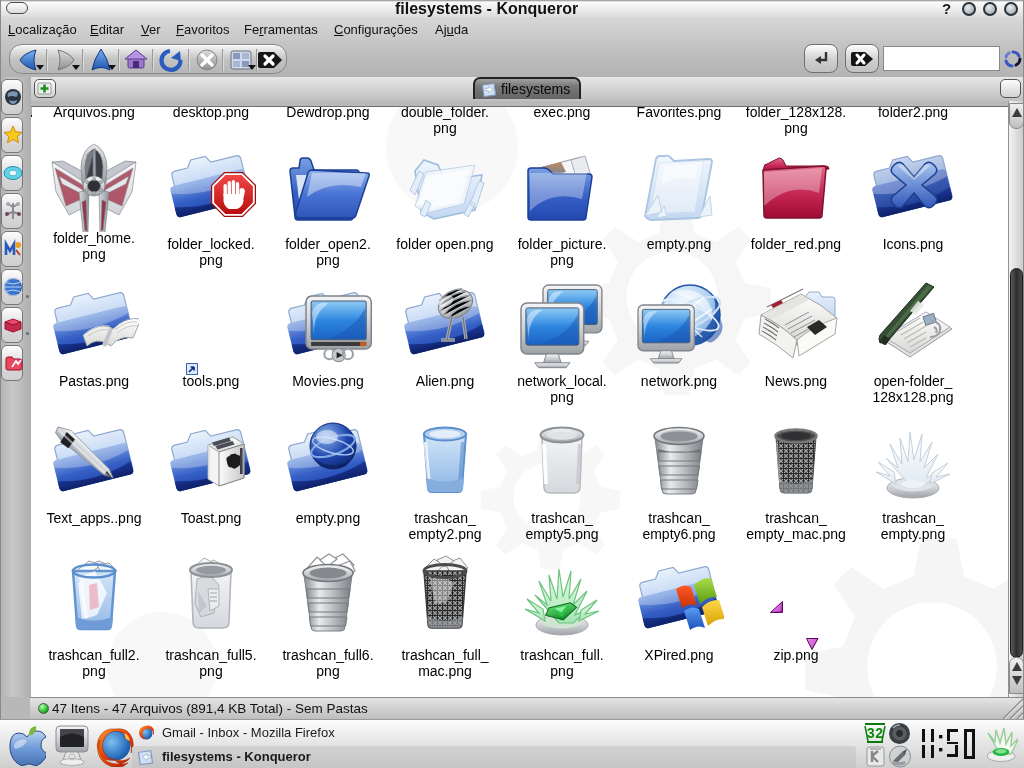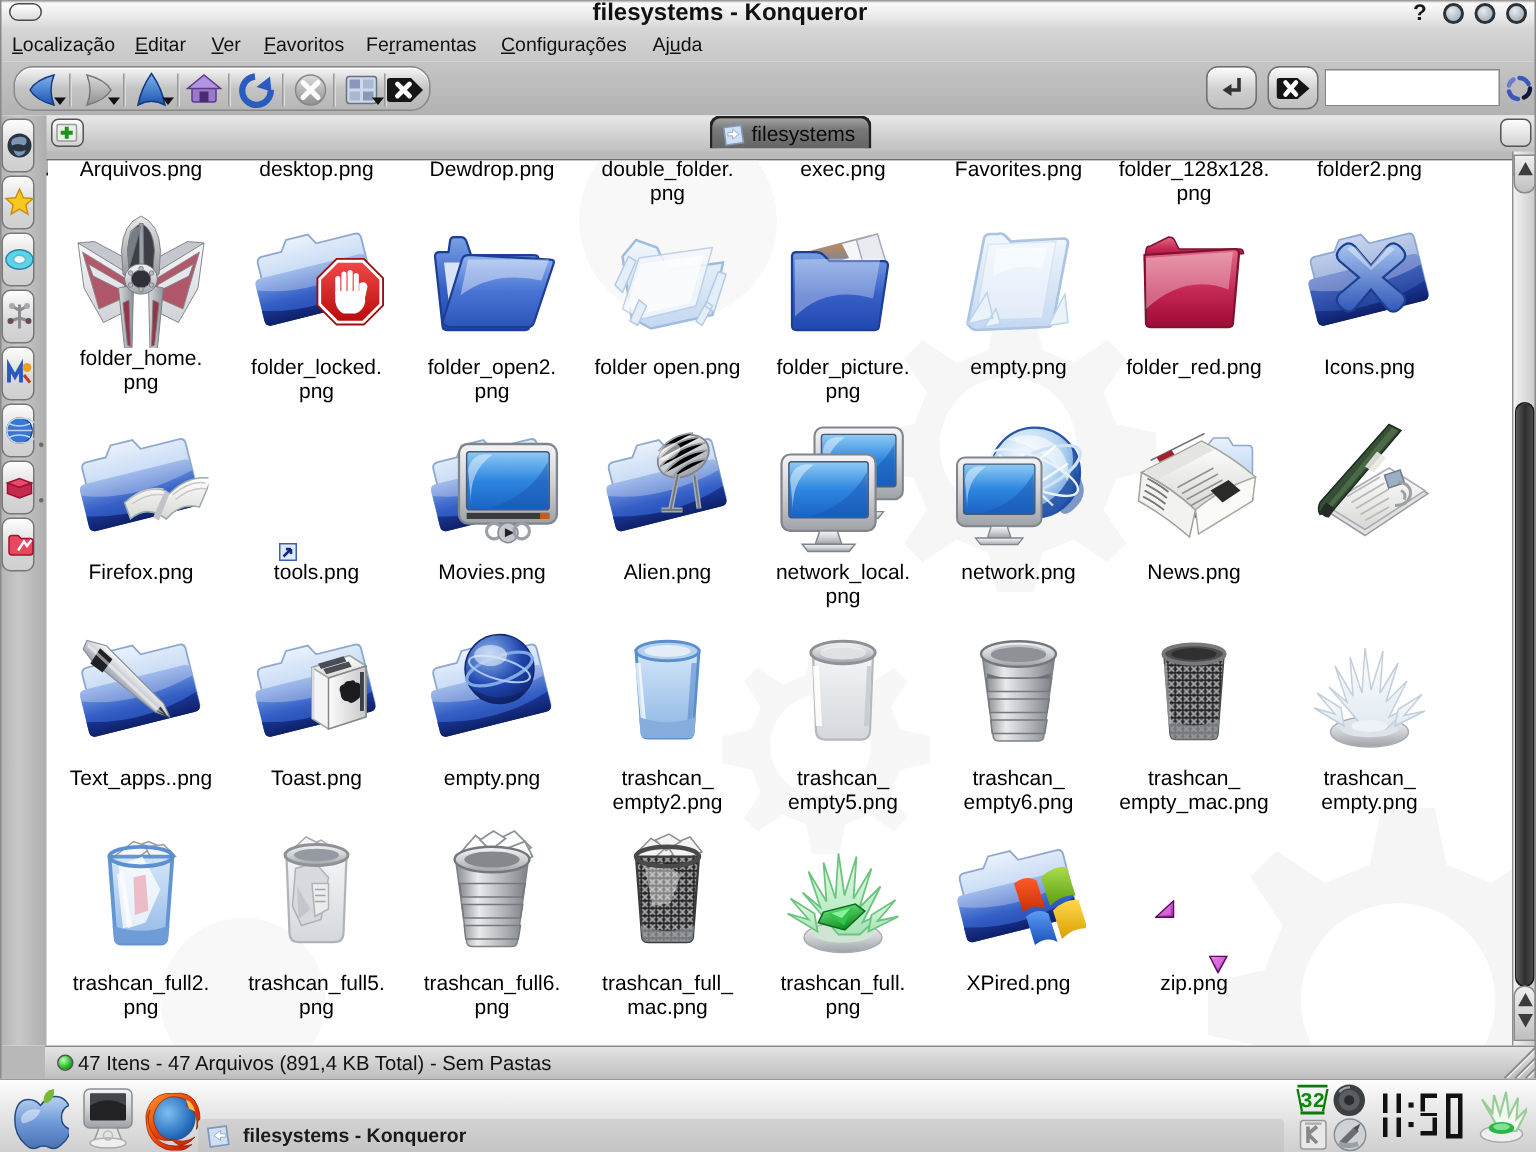--- a/index.html
+++ b/index.html
@@ -465,21 +465,21 @@
     <div class="icon" style="left:836.0px;top:35px"><svg class="ic" width="90" height="90" viewBox="0 0 90 90">
         <g transform="rotate(-14 45 50)">
           <path d="M15 21 h13 l5 -7 h15 l4 7 h26 q4 0 4 4 v37 q0 4 -4 4 h-63 q-4 0 -4 -4 v-37 q0 -4 4 -4 z" fill="url(#gfbk)" stroke="#8fa8cf" stroke-width="1.2"></path>
           <path d="M10 35 h68 q4 0 4 4 v24 q0 4 -4 4 h-68 q-4 0 -4 -4 v-24 q0 -4 4 -4 z" fill="url(#gfdk)"></path>
           <path d="M6 56 v7 q0 4 4 4 h68 q4 0 4 -4 v-9 q-38 13 -76 2 z" fill="url(#gfd)"></path>
           <path d="M10 35 h68 q4 0 4 4 v4 q-42 11 -76 -1 v-3 q0 -4 4 -4 z" fill="#ffffff" opacity=".28"></path>
         </g>
         <path d="M35 22 l11 13 11 -13 q4 -4 9 1 t1 9 l-13 11 13 11 q4 4 -1 9 t-9 1 l-11 -13 -11 13 q-4 4 -9 -1 t-1 -9 l13 -11 -13 -11 q-4 -4 1 -9 t9 -1z" fill="url(#gxc)" stroke="#1d3f8f" stroke-width="1.5"></path>
         <path d="M37 24 l9 11 9 -11 q3 -3 7 0 l-16 14 -16 -14 q4 -3 7 0z" fill="#fff" opacity=".4"></path>
       </svg></div>
-    <div class="lab" style="left:3.5px;top:267px">Firefox.png</div>
+    <div class="lab" style="left:3.5px;top:267px">Pastas.png</div>
     <div class="icon" style="left:17.0px;top:172px"><svg class="ic" width="90" height="90" viewBox="0 0 90 90">
         <g transform="rotate(-14 45 50)">
           <path d="M15 21 h13 l5 -7 h15 l4 7 h26 q4 0 4 4 v37 q0 4 -4 4 h-63 q-4 0 -4 -4 v-37 q0 -4 4 -4 z" fill="url(#gfb)" stroke="#8fa8cf" stroke-width="1.2"></path>
           <path d="M10 35 h68 q4 0 4 4 v24 q0 4 -4 4 h-68 q-4 0 -4 -4 v-24 q0 -4 4 -4 z" fill="url(#gfc)"></path>
           <path d="M6 56 v7 q0 4 4 4 h68 q4 0 4 -4 v-9 q-38 13 -76 2 z" fill="url(#gfd)"></path>
           <path d="M10 35 h68 q4 0 4 4 v4 q-42 11 -76 -1 v-3 q0 -4 4 -4 z" fill="#ffffff" opacity=".28"></path>
         </g>
         <g transform="translate(34 42)">
           <path d="M0 14 q14 -12 27 -8 l3 2 q13 -13 28 -10 l-8 19 q-13 -3 -22 8 l-5 -3 q-10 -5 -19 3 z" fill="url(#gpage)" stroke="#9aa" stroke-width="1"></path>
           <path d="M27 6 l3 2 -7 18 -4 -2 z" fill="#c2c2c8"></path>
@@ -576,20 +576,21 @@
         <path d="M12 35 l38 -19 q4 2 8 5 l-38 20z" fill="#e4e4e0"></path>
         <g stroke="#77777a" stroke-width="1.1">
           <path d="M16 28 l36 -18 M14 40 q8 4 14 9 M13 44 q8 4 14 9 M12 48 q8 4 14 9 M11 52 q8 4 14 9"></path>
         </g>
         <g stroke="#909094" stroke-width="1">
           <path d="M34 46 l24 -13 M37 50 l24 -13 M40 54 l24 -13 M43 58 l20 -11"></path>
         </g>
         <path d="M56 48 l12 -7 8 7 -12 8z" fill="#2a2a28"></path>
         <path d="M20 26 l10 -5 2 3 -10 5z" fill="#a02030"></path>
       </svg></div>
+    <div class="lab" style="left:822.5px;top:267px">open-folder_<br>128x128.png</div>
     <div class="icon" style="left:836.0px;top:172px"><svg class="ic" width="90" height="90" viewBox="0 0 90 90">
         <path d="M14 60 l44 -26 26 16 -42 28 z" fill="#e2e2da" stroke="#99a"></path>
         <path d="M16 58 l42 -25 24 15 -40 26 z" fill="url(#gpage)" stroke="#aab"></path>
         <g stroke="#b8b8b4" stroke-width="1.1">
           <path d="M30 52 l22 -13 M33 56 l22 -13 M36 60 l22 -13 M39 64 l19 -11 M42 68 l16 -9"></path>
         </g>
         <rect x="56" y="36" width="11" height="9" fill="#9ab0c4" stroke="#778" transform="rotate(-18 61 40)"></rect>
         <path d="M58 4 l8 4 -46 54 -8 2 q-2 -4 0 -8z" fill="url(#ggrncov)" stroke="#1a2c1c"></path>
         <path d="M60 6 l4 2 -45 52 -5 1.5z" fill="#52704e" opacity=".8"></path>
         <path d="M12 62 l4 -6 6 4 -4 6 q-4 0 -6 -4z" fill="#222c22"></path>
@@ -851,20 +852,27 @@
           <stop offset="0" stop-color="#ff9a2a"></stop>
           <stop offset=".5" stop-color="#e8420a"></stop>
           <stop offset="1" stop-color="#b81800"></stop>
         </linearGradient>
       </defs>
   <circle cx="21" cy="22" r="15.5" fill="url(#gffg)"></circle>
       <path d="M21 6 q13 -2 17 9 q3 8 -1 15 q2 -12 -7 -16 q3 -3 -3 -5 q-9 -3 -15 4 q-6 8 -2 16 q3 7 11 8 q-11 2 -16 -7 q-4 -9 1 -17 q5 -8 15 -7z" fill="url(#gffr)" stroke="#9a2200" stroke-width=".5"></path>
       <path d="M6 17 q-3 9 2 16 q5 8 15 8 q8 0 13 -6 q-8 5 -16 1 q5 7 14 4 q-8 7 -18 3 q-10 -4 -12 -14 q-1 -7 2 -12z" fill="url(#gffr)" stroke="#9a2200" stroke-width=".5"></path>
       <path d="M30 10 q5 2 6 8 l-4 -2z" fill="#ffc04a"></path>
     </svg>
+  <div class="task" style="top:2px">
+    <svg style="position:absolute;left:5px;top:2px" width="18" height="18" viewBox="0 0 42 44">
+        <circle cx="21" cy="22" r="16" fill="url(#gffg)"></circle>
+        <path d="M21 4 q14 -2 19 10 q2 8 -2 15 q3 -14 -8 -17 q-8 -2 -14 3 q-5 5 -3 12 q2 8 10 9 q-12 2 -17 -7 q-4 -8 0 -16 q5 -8 15 -9z" fill="url(#gffr)"></path>
+      </svg>
+    <span style="position:absolute;left:30px;top:3px">Gmail - Inbox - Mozilla Firefox</span>
+  </div>
   <div class="task" style="top:26px;background:linear-gradient(180deg,#d2d2d2,#c4c4c4);border-radius:3px">
     <svg style="position:absolute;left:5px;top:2px" width="18" height="18" viewBox="0 0 16 16">
         <rect x="2" y="3" width="11" height="11" fill="#cfe0f4" stroke="#8098b8" transform="rotate(-8 8 8)"></rect>
         <path d="M5 8 l4 -3 v2 h3 v2 h-3 v2 z" fill="#fff" stroke="#8aa0c0" stroke-width=".5"></path>
       </svg>
     <span style="position:absolute;left:30px;top:3px;font-weight:bold">filesystems - Konqueror</span>
   </div>
   <svg style="position:absolute;left:864px;top:3px" width="22" height="21" viewBox="0 0 22 21">
       <path d="M1 1 h20 M3 19 h16" stroke="#0a7a0a" stroke-width="2"></path>
       <text x="11" y="15" font-size="14" font-weight="bold" fill="#0a8a0a" text-anchor="middle" font-family="Liberation Mono,monospace">32</text>

